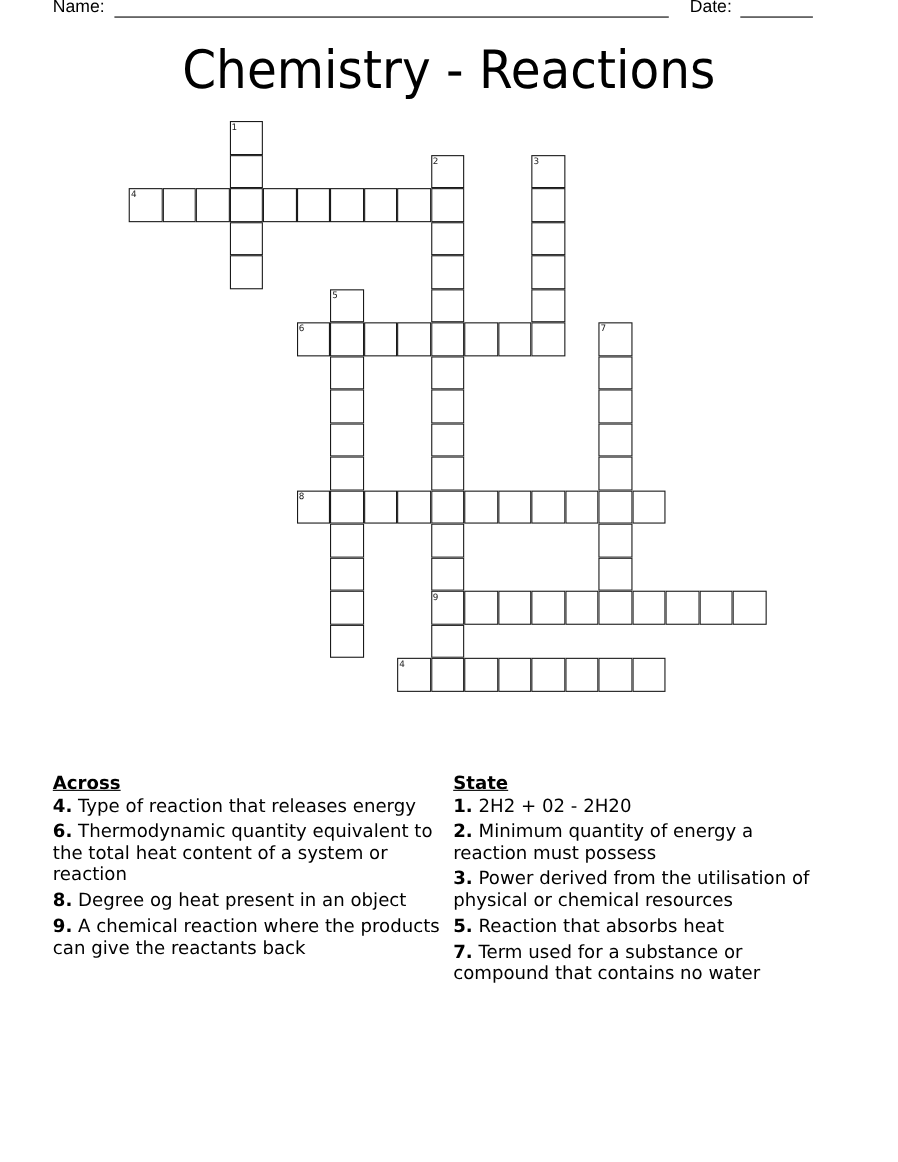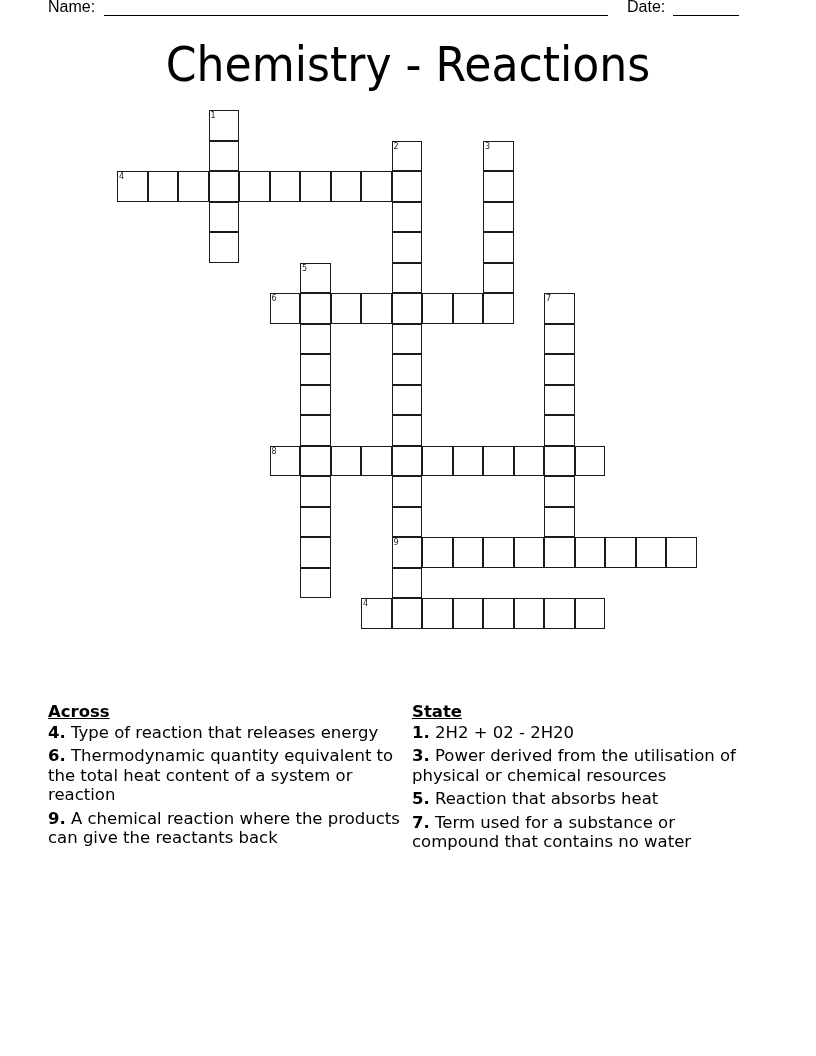--- a/index.html
+++ b/index.html
@@ -148,22 +148,24 @@
     <div class="cell" style="left: 483px; top: 598px;"></div>
     <div class="cell" style="left: 513.5px; top: 598px;"></div>
     <div class="cell" style="left: 544px; top: 598px;"></div>
     <div class="cell" style="left: 574.5px; top: 598px;"></div>
   </div>
 
 <div class="clues across">
   <div class="heading">Across</div>
   <div class="clue"><span class="cn">4.</span> <span>Type of reaction that releases energy</span></div>
   <div class="clue"><span class="cn">6.</span> <span>Thermodynamic quantity equivalent to the total heat content of a system or reaction</span></div>
+  <div class="clue"><span class="cn">8.</span> <span>Degree og heat present in an object</span></div>
   <div class="clue"><span class="cn">9.</span> <span>A chemical reaction where the products can give the reactants back</span></div>
 </div>
 
 <div class="clues down">
   <div class="heading">State</div>
   <div class="clue"><span class="cn">1.</span> <span>2H2 + 02 - 2H20</span></div>
+  <div class="clue"><span class="cn">2.</span> <span>Minimum quantity of energy a reaction must possess</span></div>
   <div class="clue"><span class="cn">3.</span> <span>Power derived from the utilisation of physical or chemical resources</span></div>
   <div class="clue"><span class="cn">5.</span> <span>Reaction that absorbs heat</span></div>
   <div class="clue"><span class="cn">7.</span> <span>Term used for a substance or compound that contains no water</span></div>
 </div>
 
 </body></html>

